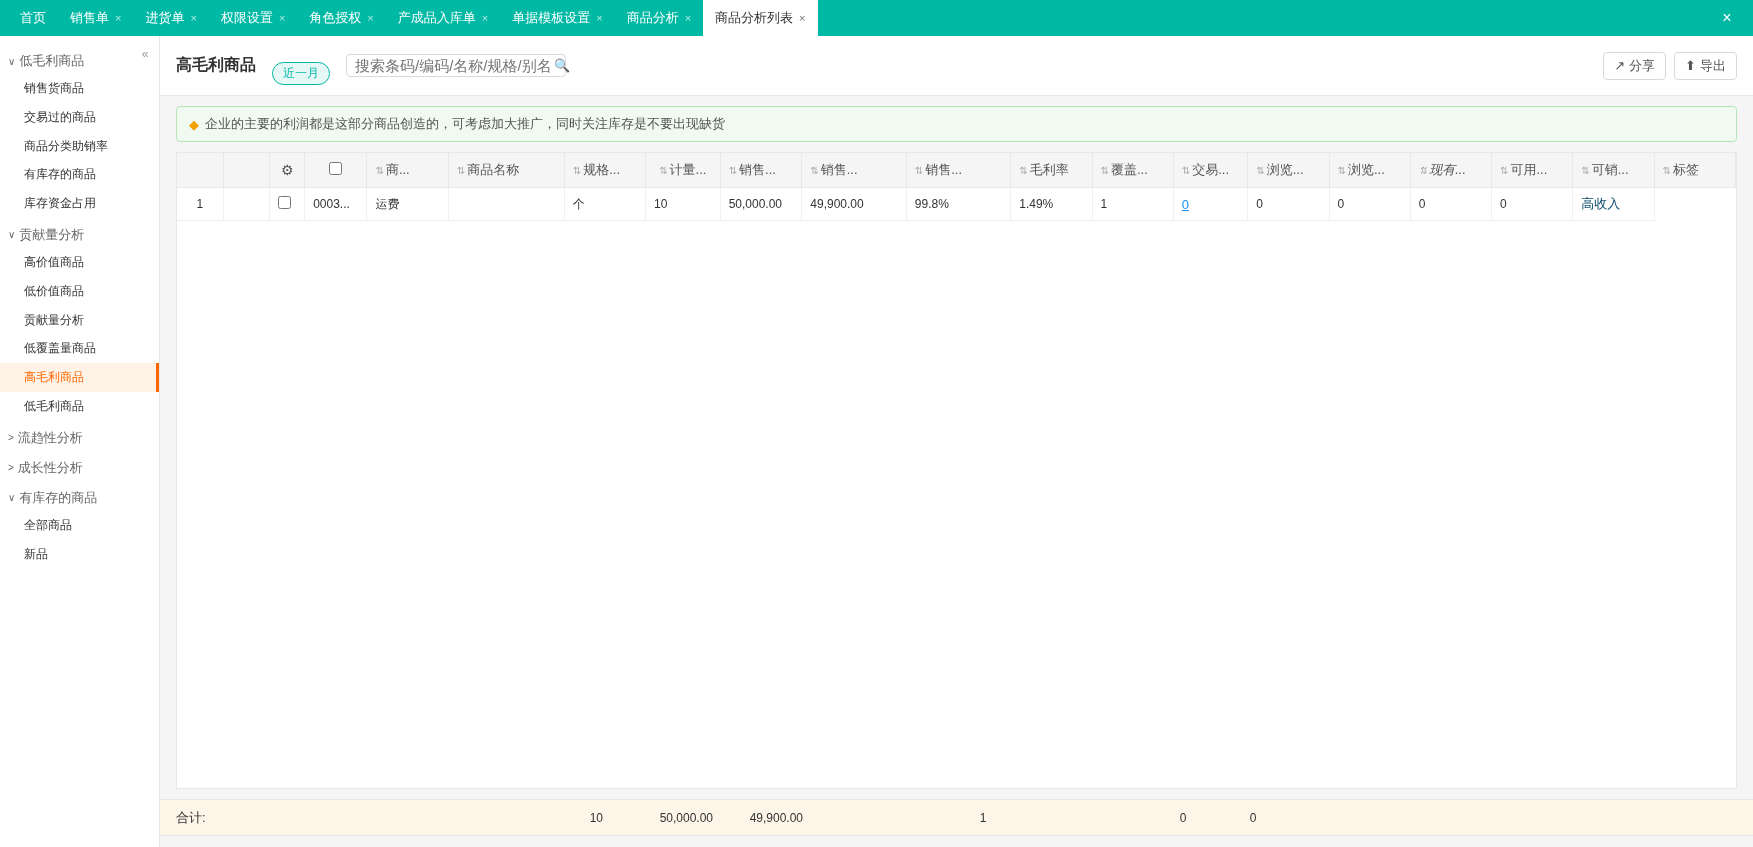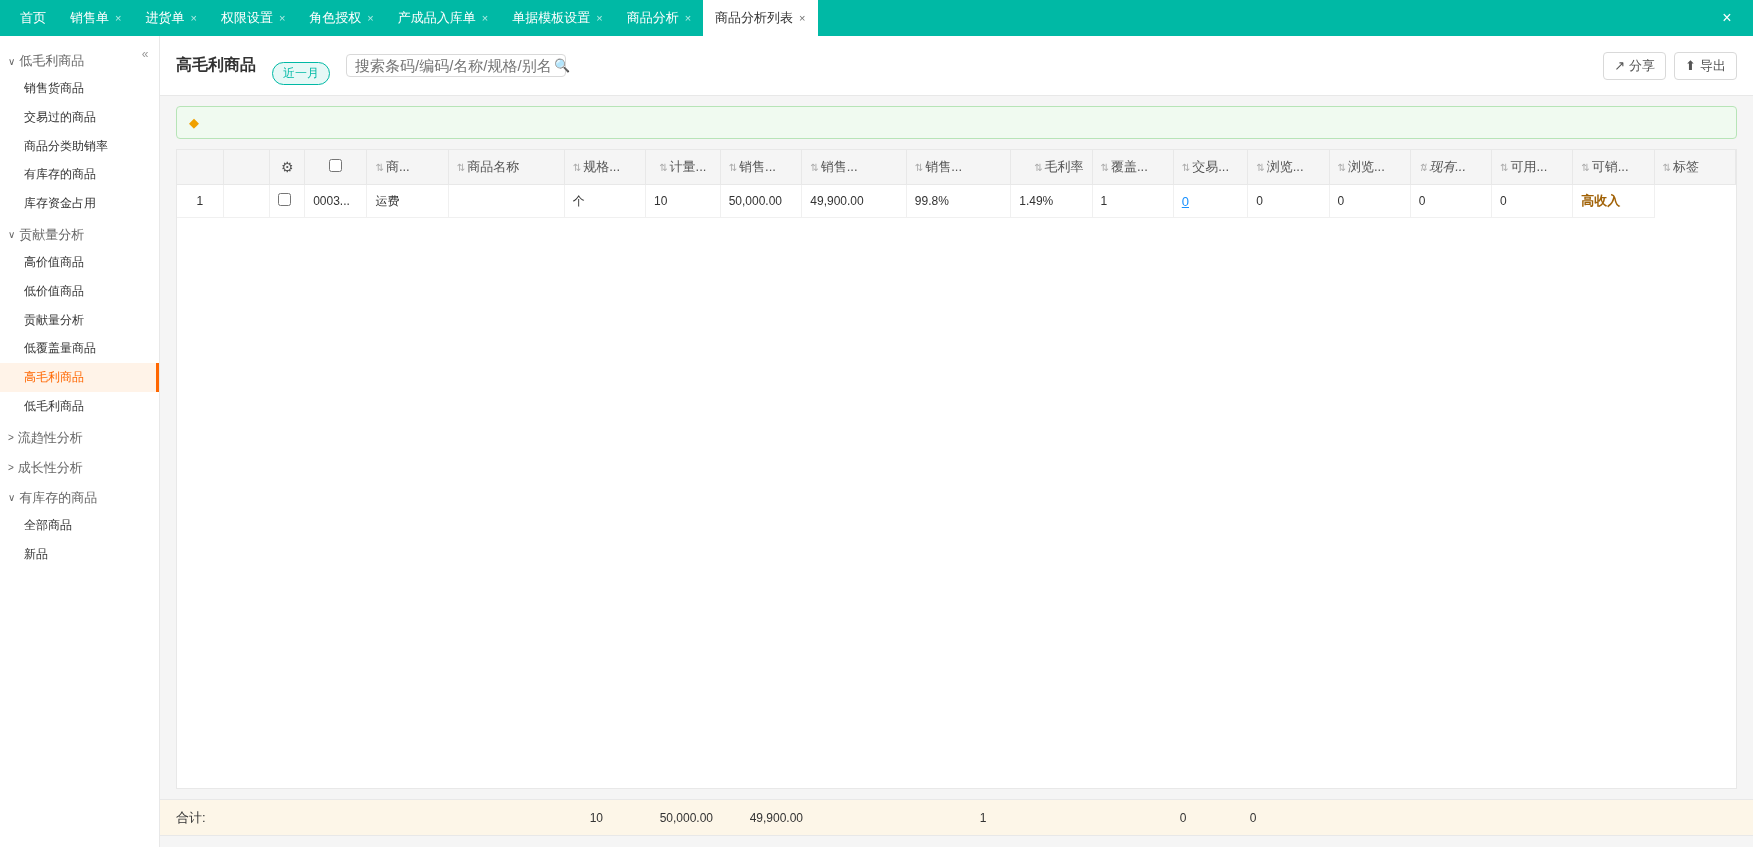--- a/index.html
+++ b/index.html
@@ -196,22 +196,22 @@
       font-size: 10px;
     }
     tbody td {
       padding: 7px 8px;
       border-bottom: 1px solid #f0f0f0;
       border-right: 1px solid #f0f0f0;
       color: #333;
       font-size: 12px;
     }
     .badge-high {
-      color: #a16207;
-      font-weight: bold;
+      color: #0c4a6e;
+      font-weight: normal;
     }
     .link-style { color: #1890ff; text-decoration: underline; cursor: pointer; }
 
     
     .footer-totals {
       background: #fdf6e8;
       border-top: 1px solid #e8e8e8;
       padding: 8px 0;
       display: flex;
       align-items: center;
@@ -313,38 +313,39 @@
         <span>分享</span>
       </button>
       <button class="action-btn">
         <span>⬆</span>
         <span>导出</span>
       </button>
     </div>
 
     <div class="tip-bar">
       <span class="tip-icon">◆</span>
+      <span>企业的主要的利润都是这部分商品创造的，可考虑加大推广，同时关注库存是不要出现缺货</span>
     </div>
 
     <div class="table-container">
       <table>
         <thead>
           <tr id="table-header-row">
               <th style="width: 40px; text-align: center;"></th>
               <th style="width: 40px; text-align: center; color: rgb(85, 85, 85);"></th>
               <th style="width: 30px; text-align: center; font-size: 14px;">⚙</th>
               <th style="width: 30px; text-align: center;"><input type="checkbox" style=""></th>
               <th style="width: 70px;"><span class="sort-handle">⇅</span><span>商...</span></th>
               <th style="width: 100px;"><span class="sort-handle">⇅</span><span>商品名称</span></th>
               <th style="width: 70px;"><span class="sort-handle">⇅</span><span>规格...</span></th>
               <th style="width: 60px; text-align: center;"><span class="sort-handle">⇅</span><span>计量...</span></th>
               <th style="width: 70px;"><span class="sort-handle">⇅</span><span>销售...</span></th>
               <th style="width: 90px;"><span class="sort-handle">⇅</span><span>销售...</span></th>
               <th style="width: 90px;"><span class="sort-handle">⇅</span><span>销售...</span></th>
-              <th style="width: 70px; text-align: right;"><span class="sort-handle">⇅</span><span>毛利率</span></th>
+              <th style="width: 70px;"><span class="sort-handle">⇅</span><span>毛利率</span></th>
               <th style="width: 70px;"><span class="sort-handle">⇅</span><span>覆盖...</span></th>
               <th style="width: 60px;"><span class="sort-handle">⇅</span><span>交易...</span></th>
               <th style="width: 70px;"><span class="sort-handle">⇅</span><span>浏览...</span></th>
               <th style="width: 70px;"><span class="sort-handle">⇅</span><span>浏览...</span></th>
               <th style="width: 70px; font-style: italic;"><span class="sort-handle">⇅</span><span>现有...</span></th>
               <th style="width: 70px;"><span class="sort-handle">⇅</span><span>可用...</span></th>
               <th style="width: 70px;"><span class="sort-handle">⇅</span><span>可销...</span></th>
               <th style="width: 70px;"><span class="sort-handle">⇅</span><span>标签</span></th>
             </tr>
         </thead>

